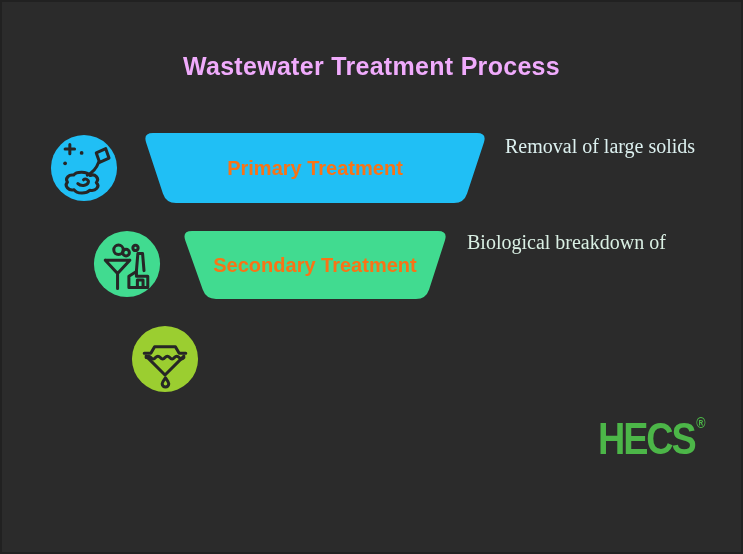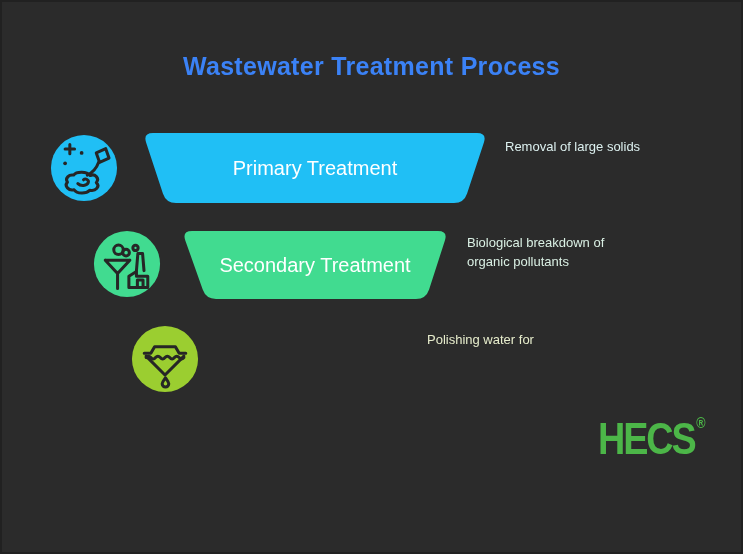--- a/index.html
+++ b/index.html
@@ -15,21 +15,21 @@
     background: #2b2b2b;
     overflow: hidden;
     box-shadow: inset 0 0 0 2px #212121;
   }
   .title {
     position: absolute;
     top: 52px;
     left: 0;
     width: 100%;
     text-align: center;
-    color: #3b82f6;
+    color: #f0abfc;
     font-size: 25px;
     font-weight: bold;
     letter-spacing: 0.3px;
   }
   .stage-icon { position: absolute; width: 68px; height: 68px; }
   .icon-1 { left: 50px;  top: 134px; }
   .icon-2 { left: 93px;  top: 230px; }
   .icon-3 { left: 131px; top: 325px; }
   .icon-stroke {
     fill: none;
@@ -46,32 +46,33 @@
   .banner-3 { left: 220px; top: 325px; width: 188px; height: 69px; }
   .banner svg { position: absolute; left: 0; top: 0; }
   .banner-label {
     position: absolute;
     left: 0; top: 0;
     width: 100%; height: 100%;
     display: flex;
     align-items: center;
     justify-content: center;
     text-align: center;
-    color: #ffffff;
+    color: #f97316;
     font-size: 20px;
-    font-weight: normal;
+    font-weight: bold;
     line-height: 1.25;
   }
   .banner-3 .banner-label span { display: inline-block; max-width: 150px; }
 
   .desc {
     position: absolute;
-    font-size: 13px;
+    font-size: 20px;
     line-height: 19px;
     font-weight: normal;
+    font-family: Liberation Serif, serif;
   }
   .desc span { display: block; }
   .desc-1 { left: 505px; top: 137px; color: #dcf0ef; }
   .desc-2 { left: 467px; top: 233px; color: #daf0e4; }
   .desc-3 { left: 427px; top: 330px; color: #e7edcc; }
 
   .brand {
     position: absolute;
     left: 598px;
     top: 416px;
@@ -139,33 +140,31 @@
     <svg width="266" height="68" viewBox="0 0 266 68">
       <path d="M10 0 L256 0 Q266 0 262.9 9.5 L247.1 58.5 Q244 68 234 68 L34 68 Q24 68 20.7 58.6 L3.3 9.4 Q0 0 10 0 Z" fill="#41db90"></path>
     </svg>
     <div class="banner-label">
       <span>Secondary Treatment</span>
     </div>
   </div>
 
   <div class="desc desc-2">
     <span>Biological breakdown of</span>
-    <span>organic pollutants</span>
   </div>
 
   <svg class="stage-icon icon-3" viewBox="0 0 72 72">
     <circle cx="36" cy="36" r="35" fill="#9bce30"></circle>
     <path class="icon-stroke" d="M14 30 H21 L25 23 H47 L51 30 H58"></path>
     <path class="icon-stroke" d="M16 33 L36 53 L56 33"></path>
     <path class="icon-stroke" d="M16 34.5 Q18.5 31.5 21 34.5 T26 34.5 T31 34.5 T36 34.5 T41 34.5 T46 34.5 T51 34.5 T56 34.5"></path>
     <path class="icon-stroke" d="M36.5 56 C34.5 58.8 33 60.5 33 62.2 A3.5 3.5 0 0 0 40 62.2 C40 60.5 38.5 58.8 36.5 56 Z"></path>
   </svg>
 
 
   <div class="desc desc-3">
-    <span>Polishing water for</span>
   </div>
 
   <div class="brand">
     <span class="brand-name" style="color: rgb(76, 182, 72);">HECS</span><span class="brand-reg" style="color: rgb(76, 182, 72);">®</span>
   </div>
 
 </div>
 
 </body></html>

